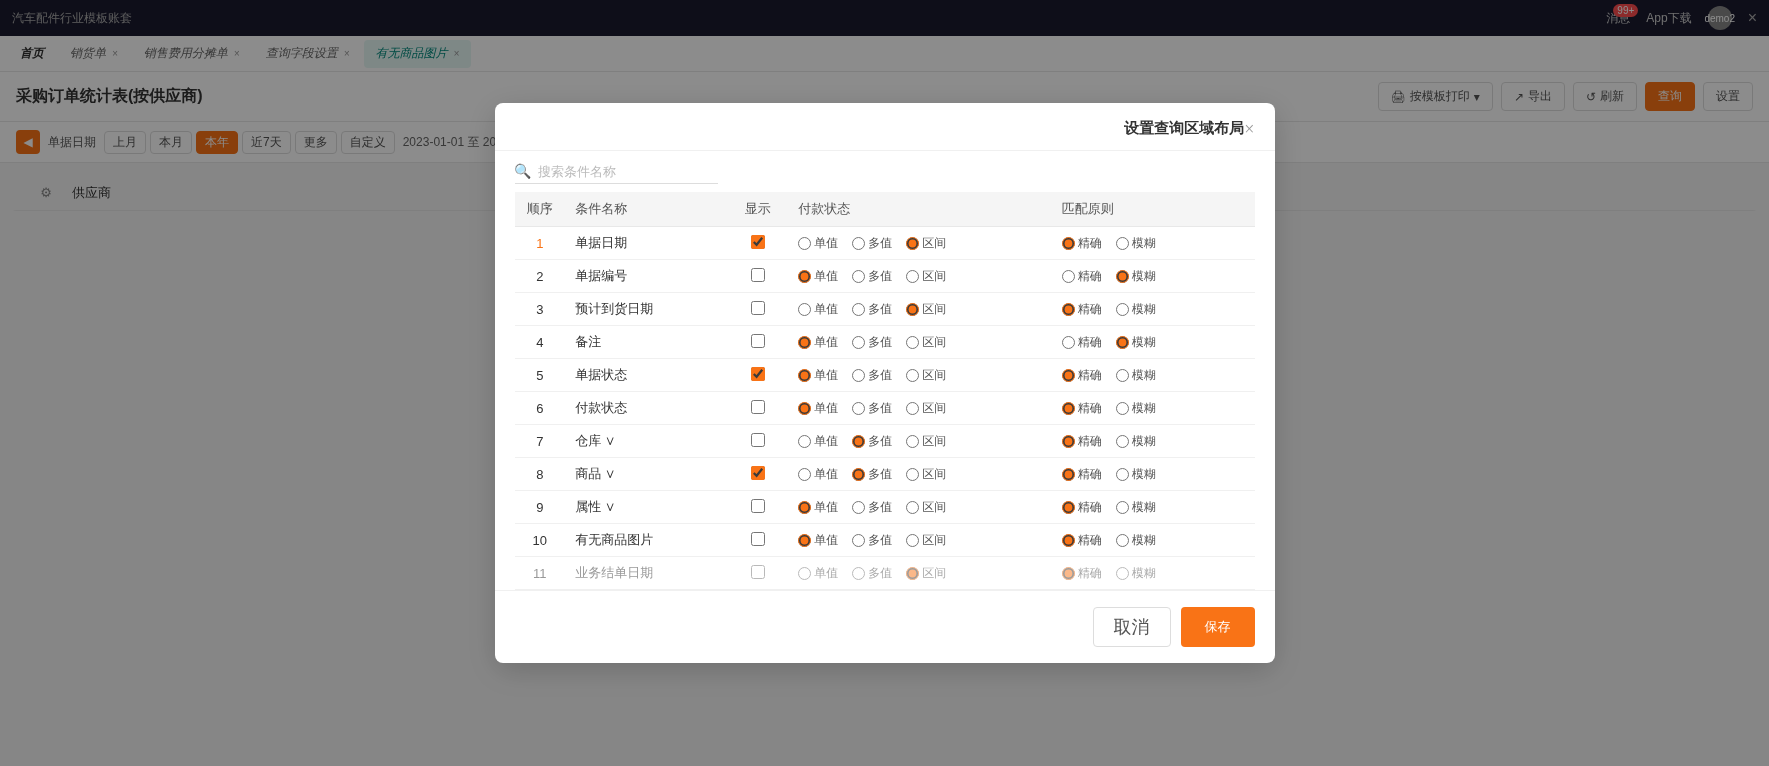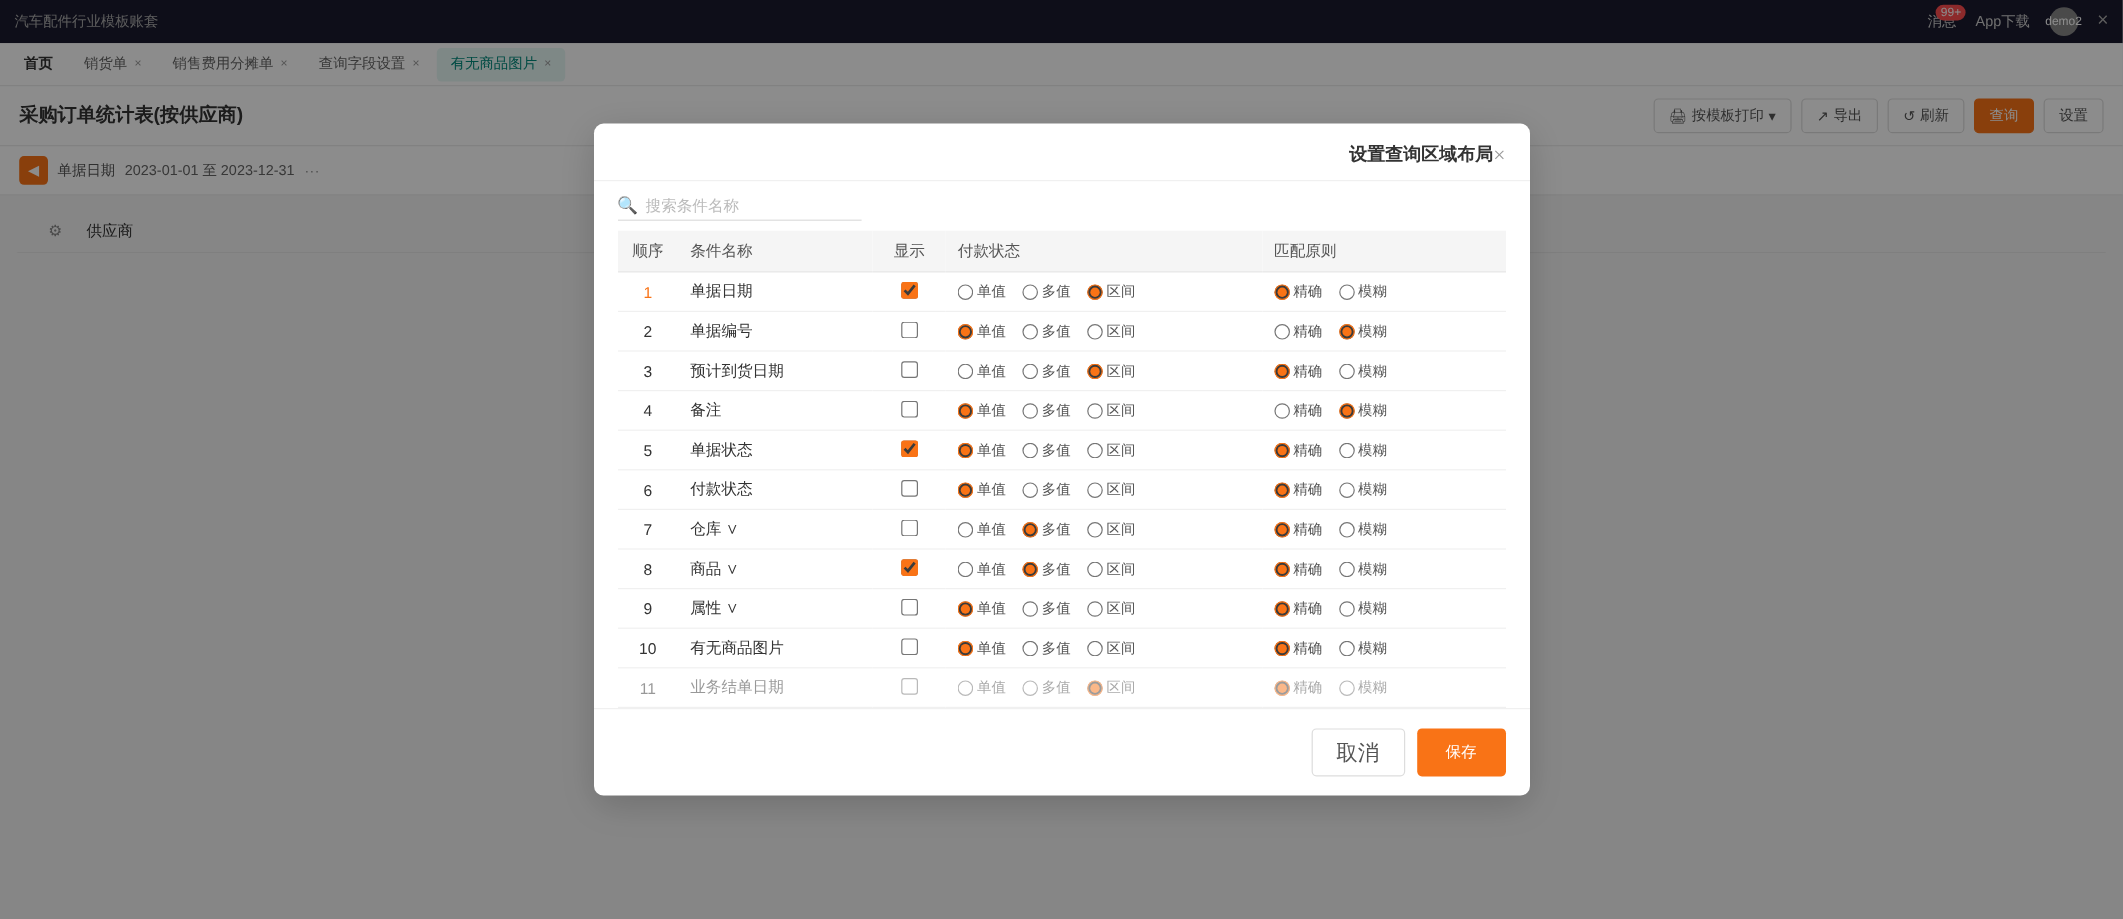--- a/index.html
+++ b/index.html
@@ -25,20 +25,21 @@
 
     
     .tab-bar {
       height: 36px;
       background: #fff;
       border-bottom: 1px solid #e8e8e8;
       display: flex;
       align-items: center;
       padding: 0 8px;
       gap: 2px;
+      font-style: italic;
     }
     .tab-item {
       height: 28px;
       padding: 0 12px;
       border-radius: 4px;
       display: flex;
       align-items: center;
       font-size: 12px;
       cursor: pointer;
       color: #666;
@@ -256,20 +257,28 @@
       </button>
       <button class="btn-action">
         <span>设置</span>
       </button>
     </div>
   </div>
 
   <div class="filter-bar">
     <div class="filter-collapse-btn">◀</div>
     <span style="font-size:12px;color:#555;">单据日期</span>
+    <div class="date-btns">
+      <button class="date-btn">上月</button>
+      <button class="date-btn">本月</button>
+      <button class="date-btn active">本年</button>
+      <button class="date-btn">近7天</button>
+      <button class="date-btn">更多</button>
+      <button class="date-btn">自定义</button>
+    </div>
     <span class="date-range">2023-01-01 至 2023-12-31</span>
     <span class="filter-dots">···</span>
   </div>
 
   <div class="table-area">
     <div class="table-wrapper">
       <div class="table-header-row">
         <div class="col-setting">⚙</div>
         <div class="col-supplier">供应商</div>
         <div class="col-supplier2">供应商</div>

